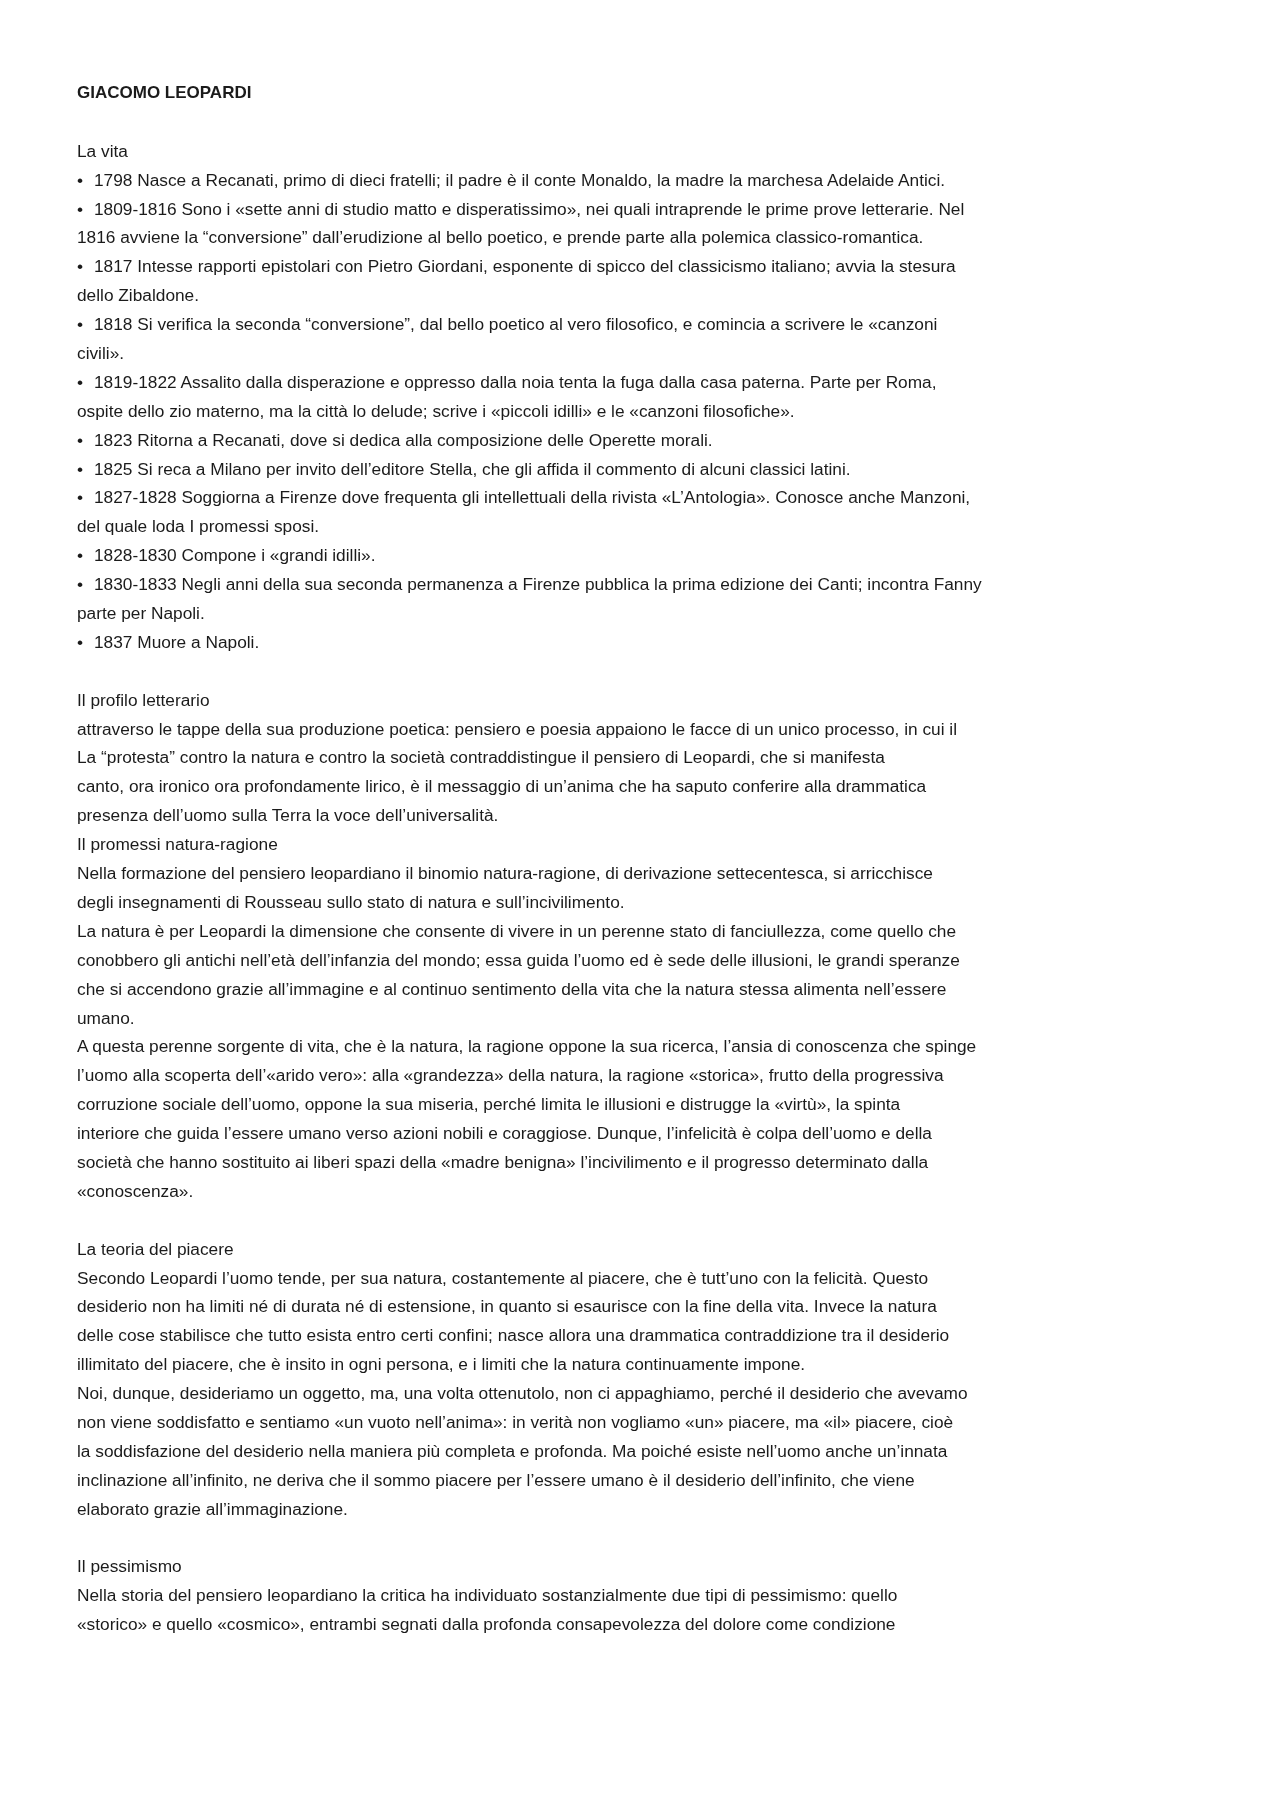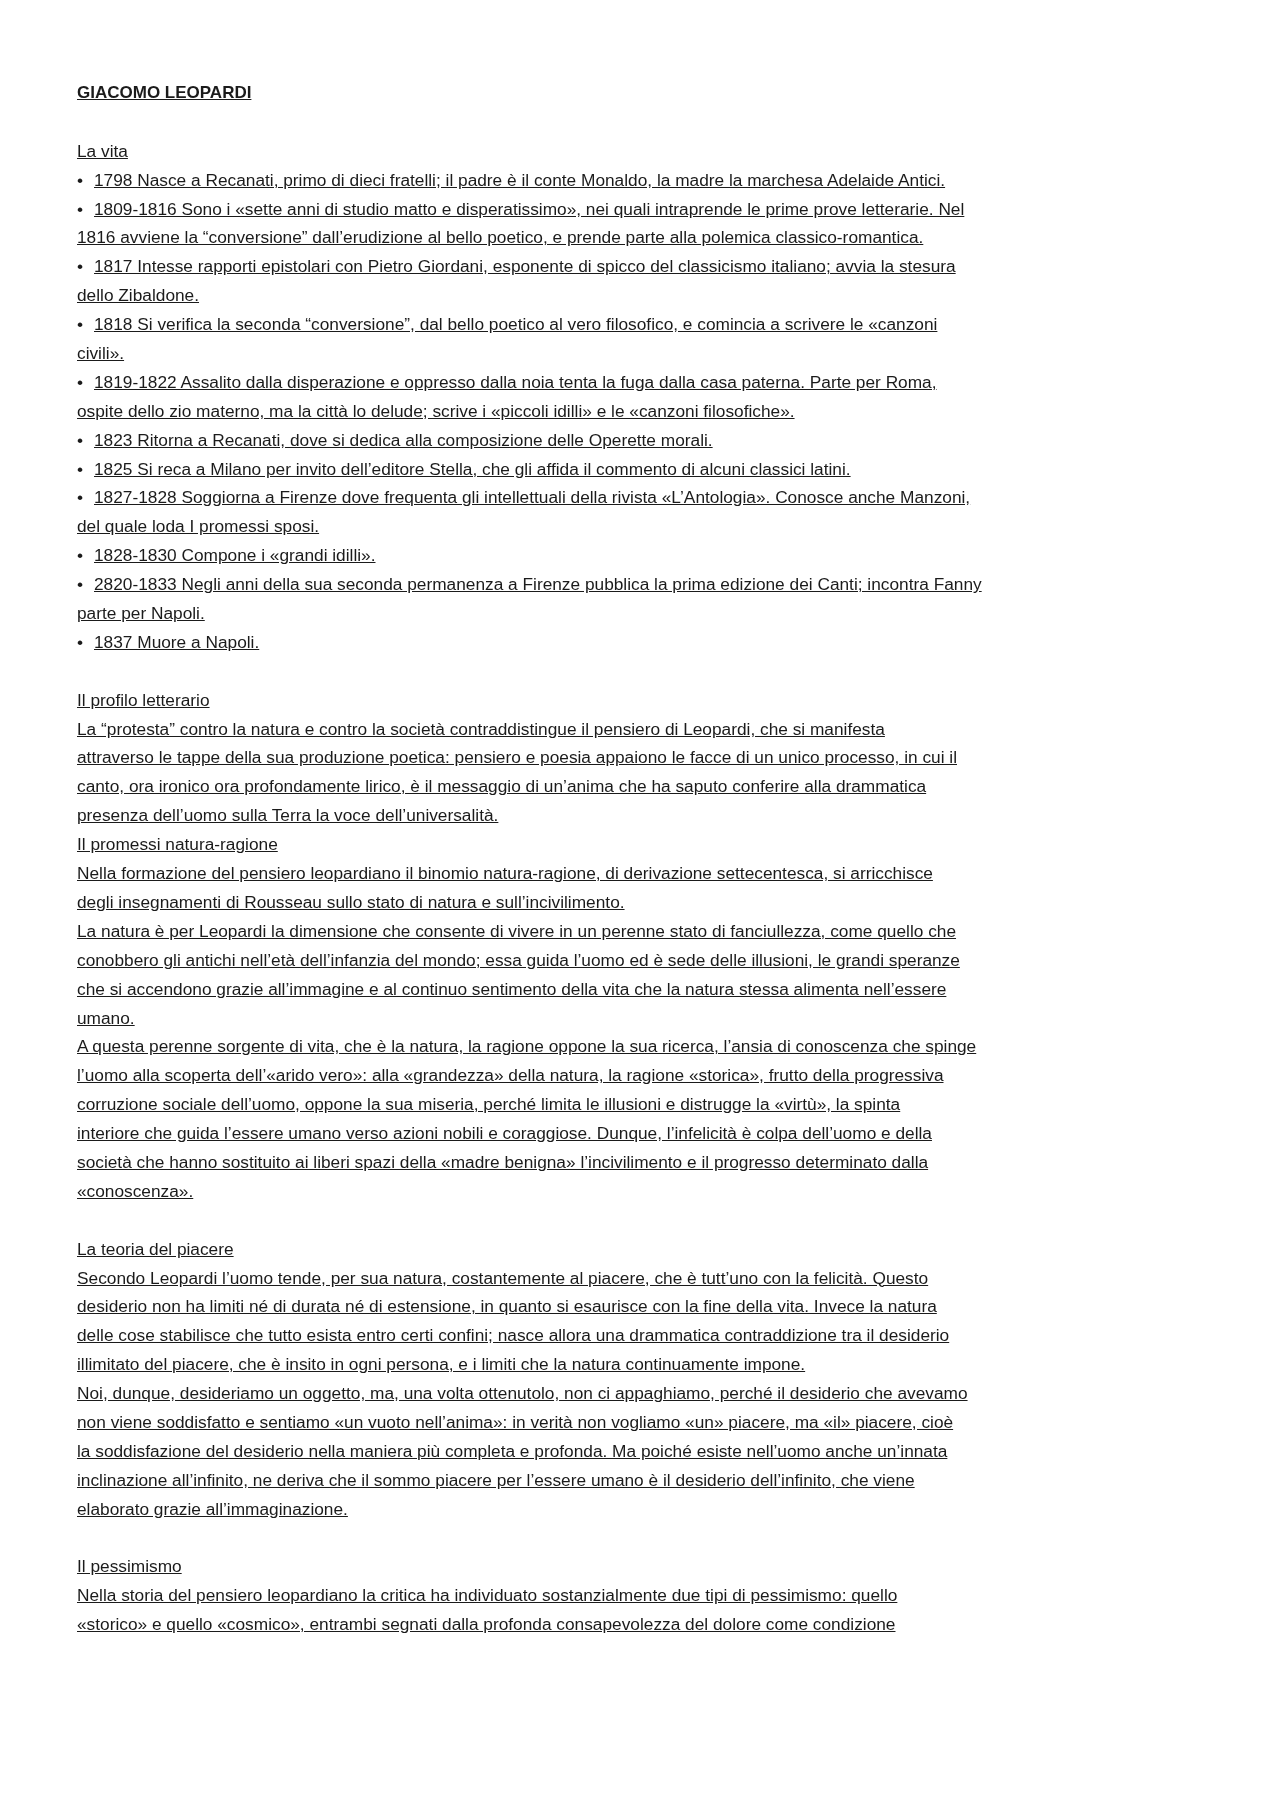--- a/index.html
+++ b/index.html
@@ -20,21 +20,20 @@
       left: 77px;
       top: 79px;
       width: 1140px;
       font-size: 17.3px;
       line-height: 28.9px;
     }
     .line {
       display: block;
       white-space: nowrap;
       height: 28.9px;
-      text-decoration: underline;
     }
     .blank { height: 28.9px; }
     .title {
       font-weight: bold;
       font-size: 17px;
     }
     .bullet-glyph {
       display: inline-block;
       width: 17px;
     }
@@ -76,35 +75,35 @@
       <div class="line"><span class="bullet-glyph">•</span><span>1825 Si reca a Milano per invito dell’editore Stella, che gli affida il commento di alcuni classici latini.</span></div>
     </div>
     <div>
       <div class="line"><span class="bullet-glyph">•</span><span>1827-1828 Soggiorna a Firenze dove frequenta gli intellettuali della rivista «L’Antologia». Conosce anche Manzoni,</span></div>
       <div class="line">del quale loda I promessi sposi.</div>
     </div>
     <div>
       <div class="line"><span class="bullet-glyph">•</span><span>1828-1830 Compone i «grandi idilli».</span></div>
     </div>
     <div>
-      <div class="line"><span class="bullet-glyph">•</span><span>2820-1833 Negli anni della sua seconda permanenza a Firenze pubblica la prima edizione dei Canti; incontra Fanny</span></div>
+      <div class="line"><span class="bullet-glyph">•</span><span>1830-1833 Negli anni della sua seconda permanenza a Firenze pubblica la prima edizione dei Canti; incontra Fanny</span></div>
       <div class="line">parte per Napoli.</div>
     </div>
     <div>
       <div class="line"><span class="bullet-glyph">•</span><span>1837 Muore a Napoli.</span></div>
     </div>
   </section>
 
   <div class="blank"></div>
 
   <section>
     <div class="line">Il profilo letterario</div>
     <div>
+      <div class="line">attraverso le tappe della sua produzione poetica: pensiero e poesia appaiono le facce di un unico processo, in cui il</div>
       <div class="line">La “protesta” contro la natura e contro la società contraddistingue il pensiero di Leopardi, che si manifesta</div>
-      <div class="line">attraverso le tappe della sua produzione poetica: pensiero e poesia appaiono le facce di un unico processo, in cui il</div>
       <div class="line">canto, ora ironico ora profondamente lirico, è il messaggio di un’anima che ha saputo conferire alla drammatica</div>
       <div class="line">presenza dell’uomo sulla Terra la voce dell’universalità.</div>
     </div>
   </section>
 
   <section>
     <div class="line">Il promessi natura-ragione</div>
     <div>
       <div class="line">Nella formazione del pensiero leopardiano il binomio natura-ragione, di derivazione settecentesca, si arricchisce</div>
       <div class="line">degli insegnamenti di Rousseau sullo stato di natura e sull’incivilimento.</div>

